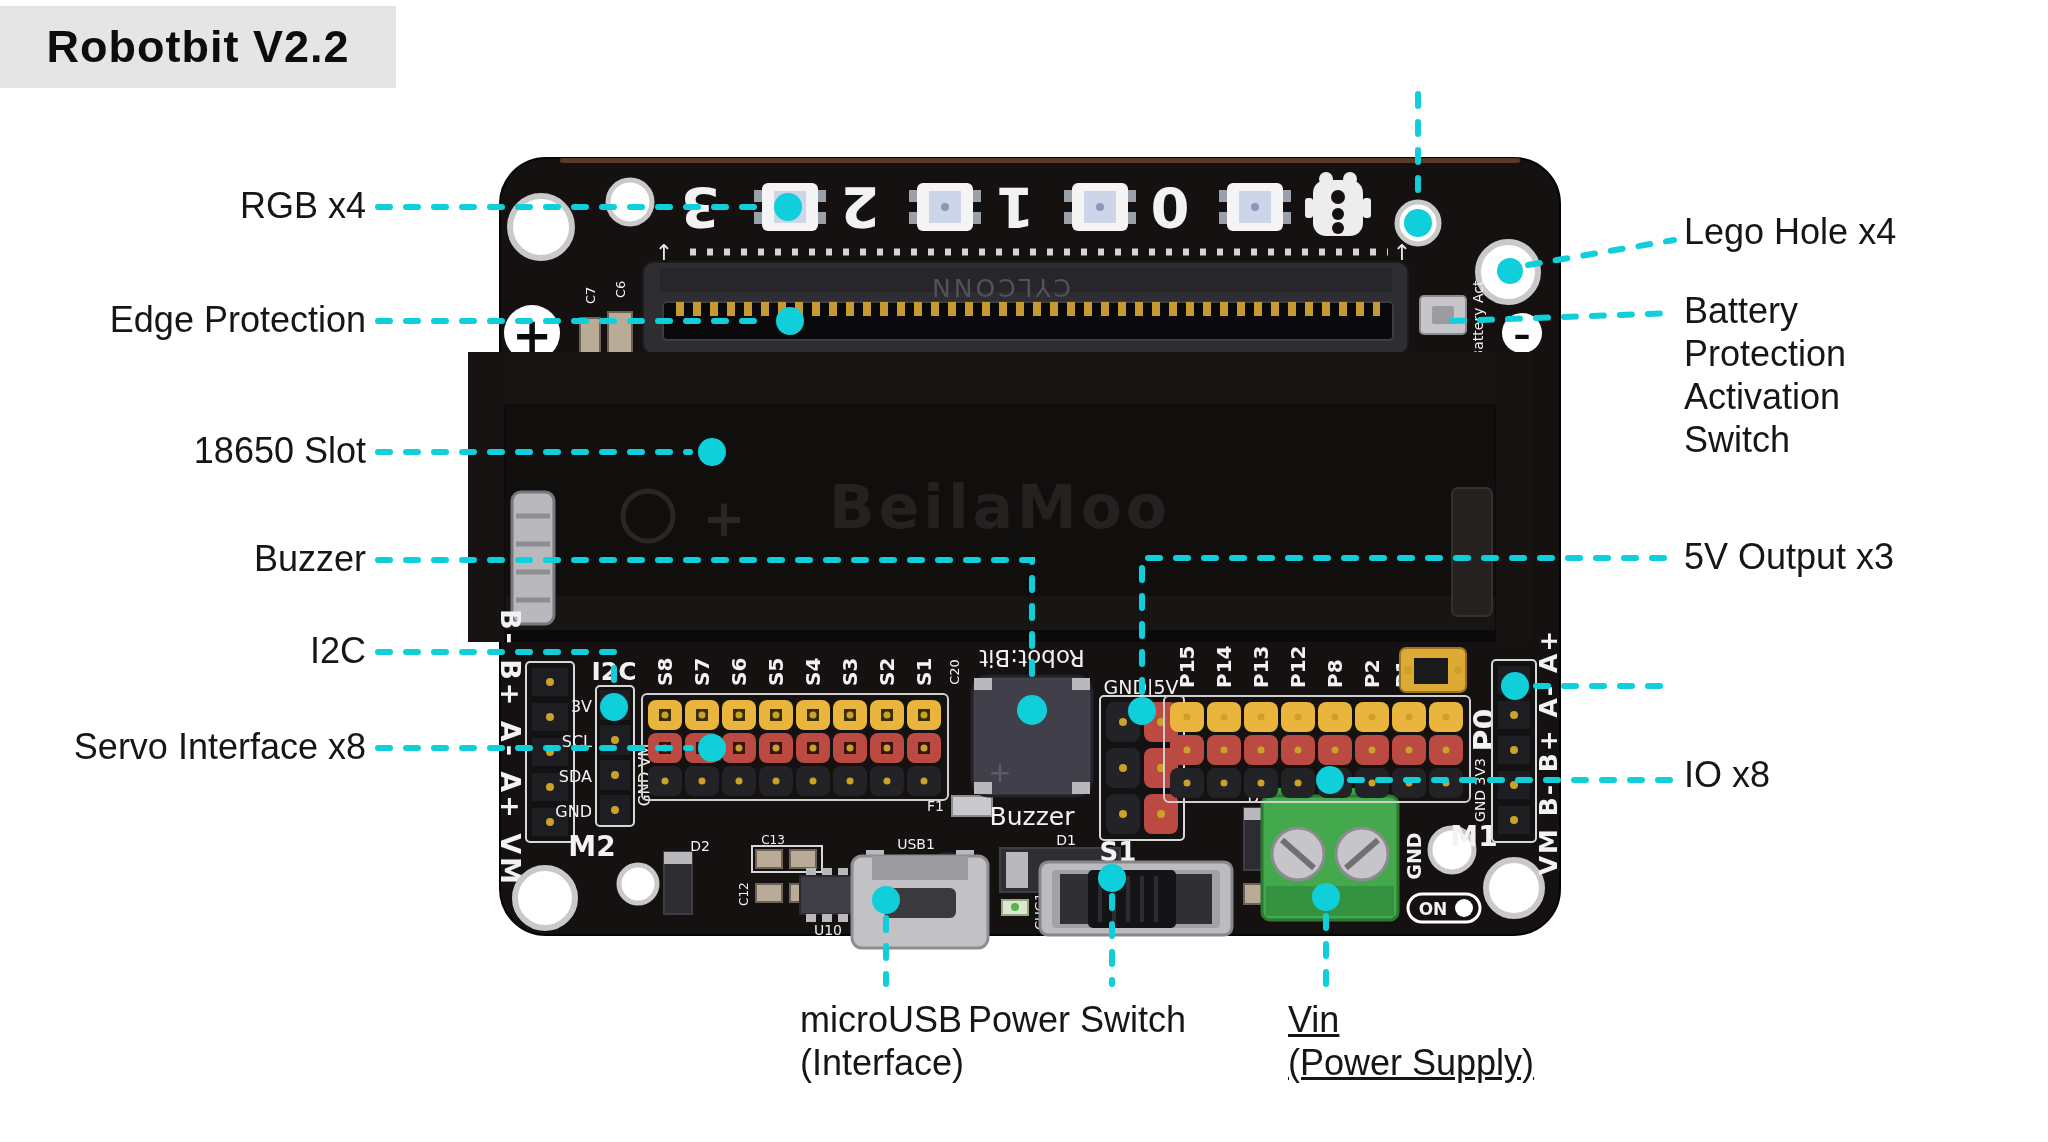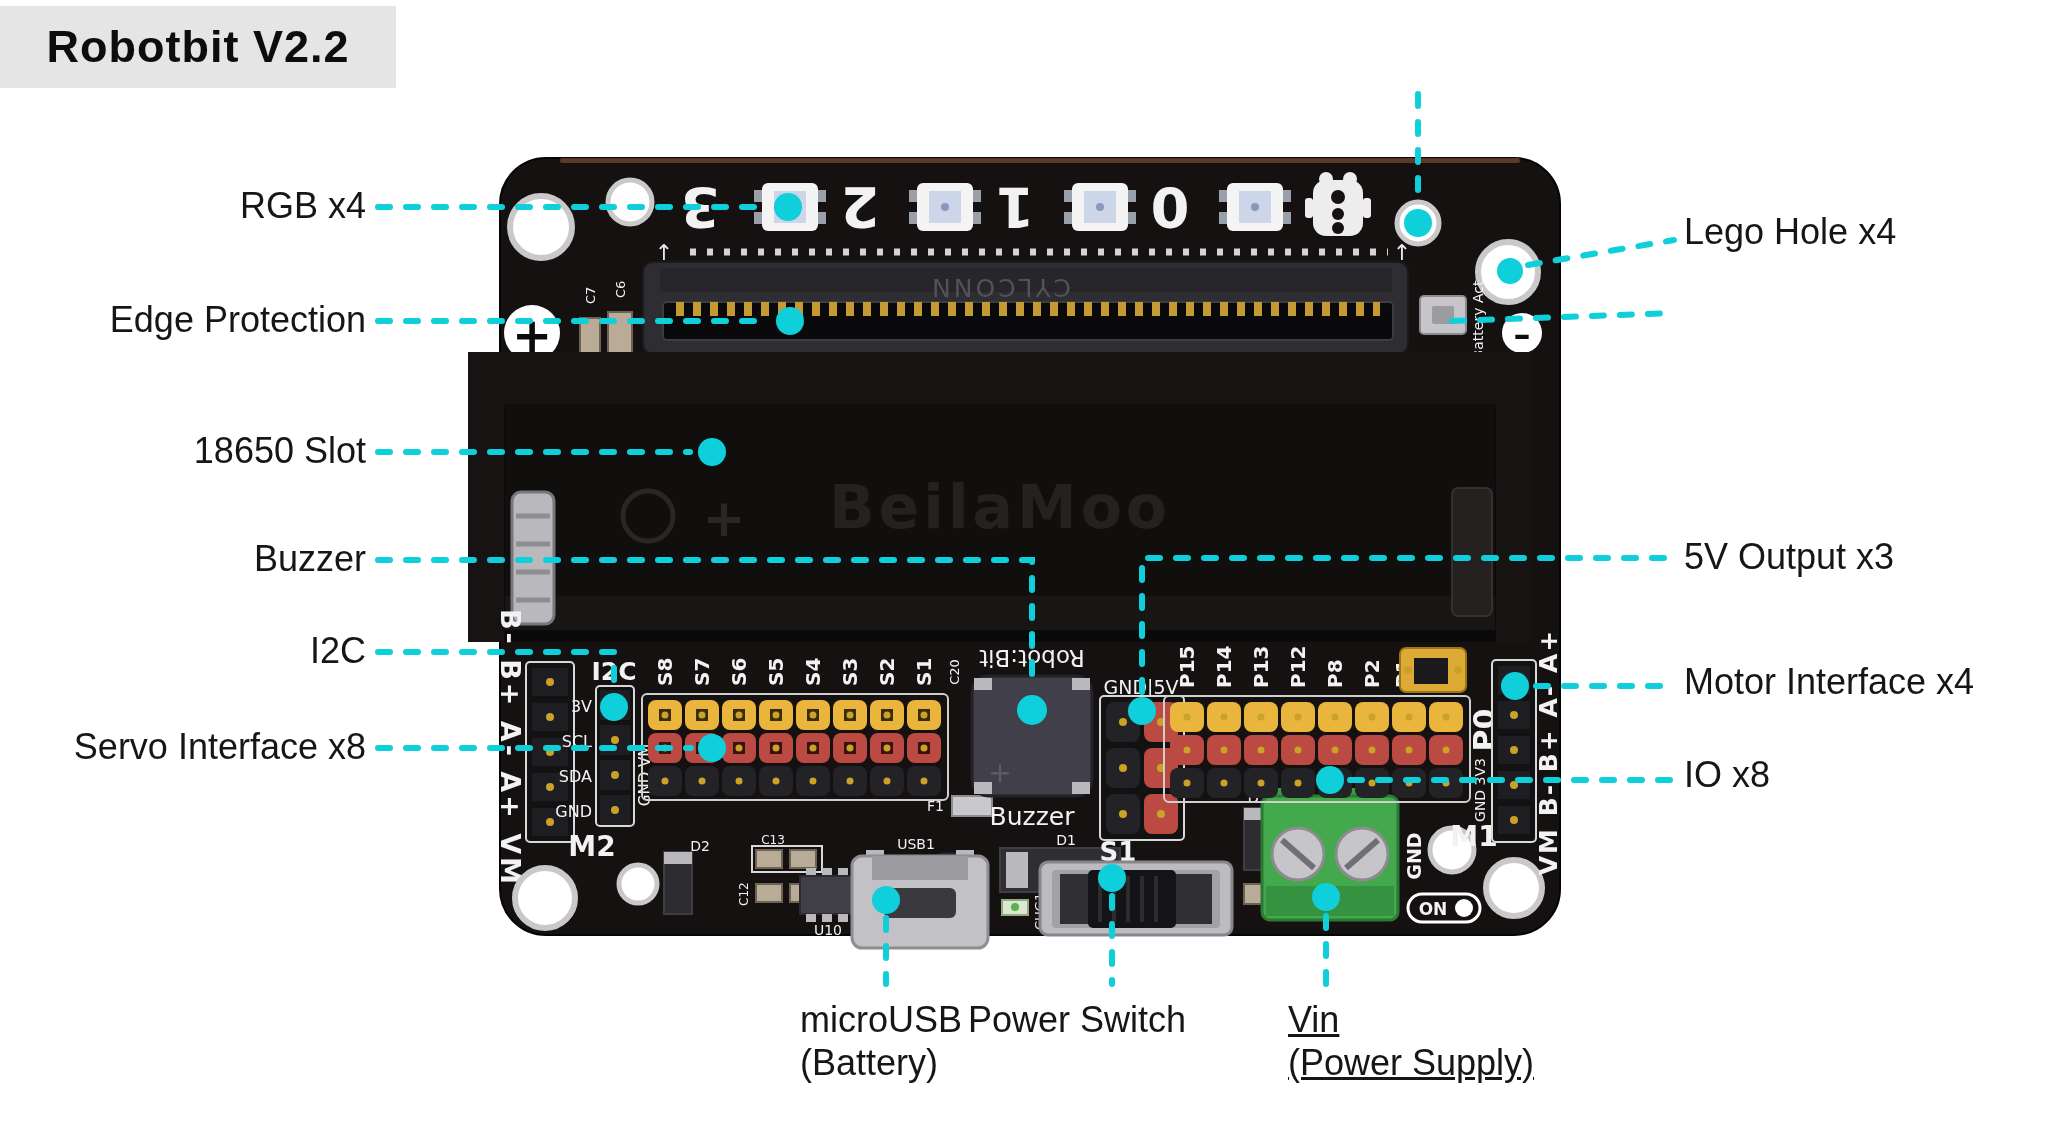--- a/index.html
+++ b/index.html
@@ -524,27 +524,32 @@
 
 
   <div class="lbl rt" style="right:1682px;top:184px;">RGB x4</div>
   <div class="lbl rt" style="right:1682px;top:298px;">Edge Protection</div>
   <div class="lbl rt" style="right:1682px;top:429px;">18650 Slot</div>
   <div class="lbl rt" style="right:1682px;top:537px;">Buzzer</div>
   <div class="lbl rt" style="right:1682px;top:629px;">I2C</div>
   <div class="lbl rt" style="right:1682px;top:725px;margin-left:13px;">Servo Interface x8</div>
 
   <div class="lbl" style="left:1684px;top:210px;">Lego Hole x4</div>
+  <div class="lbl multi" style="left:1684px;top:289px;">
+    <div>Battery</div>
+    <div>Protection</div>
+    <div>Activation</div>
+    <div>Switch</div>
+  </div>
   <div class="lbl" style="left:1684px;top:535px;">5V Output x3</div>
-  <div class="lbl" style="left:1684px;top:660px;">Motor Interface x4</div>
   <div class="lbl" style="left:1684px;top:753px;">IO x8</div>
 
   <div class="lbl multi" style="left:800px;top:998px;">
     <div>microUSB</div>
-    <div>(Battery)</div>
+    <div>(Interface)</div>
   </div>
   <div class="lbl" style="left:968px;top:998px;">Power Switch</div>
   <div class="lbl multi" style="left:1288px;top:998px;text-decoration:underline;">
     <div>Vin</div>
     <div>(Power Supply)</div>
   </div>
 
 </div>
 
 </body></html>

